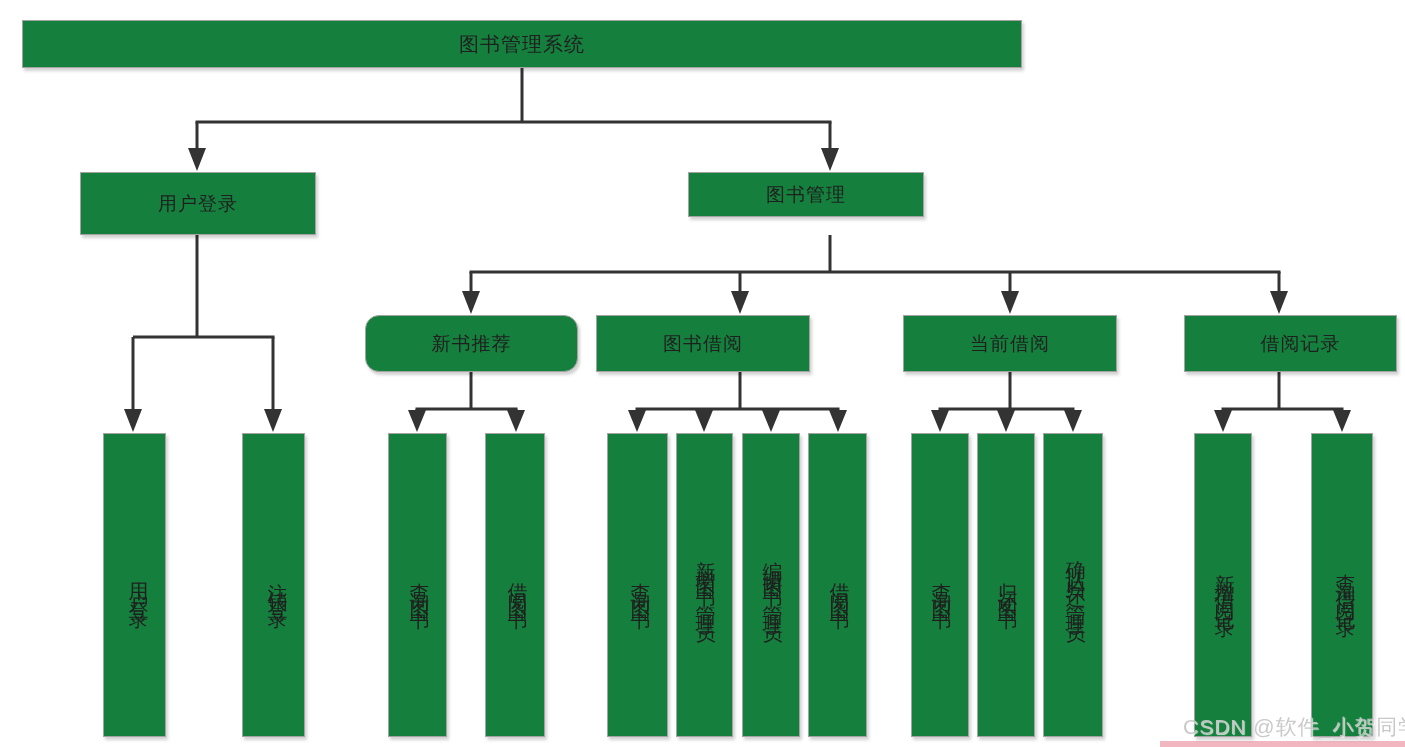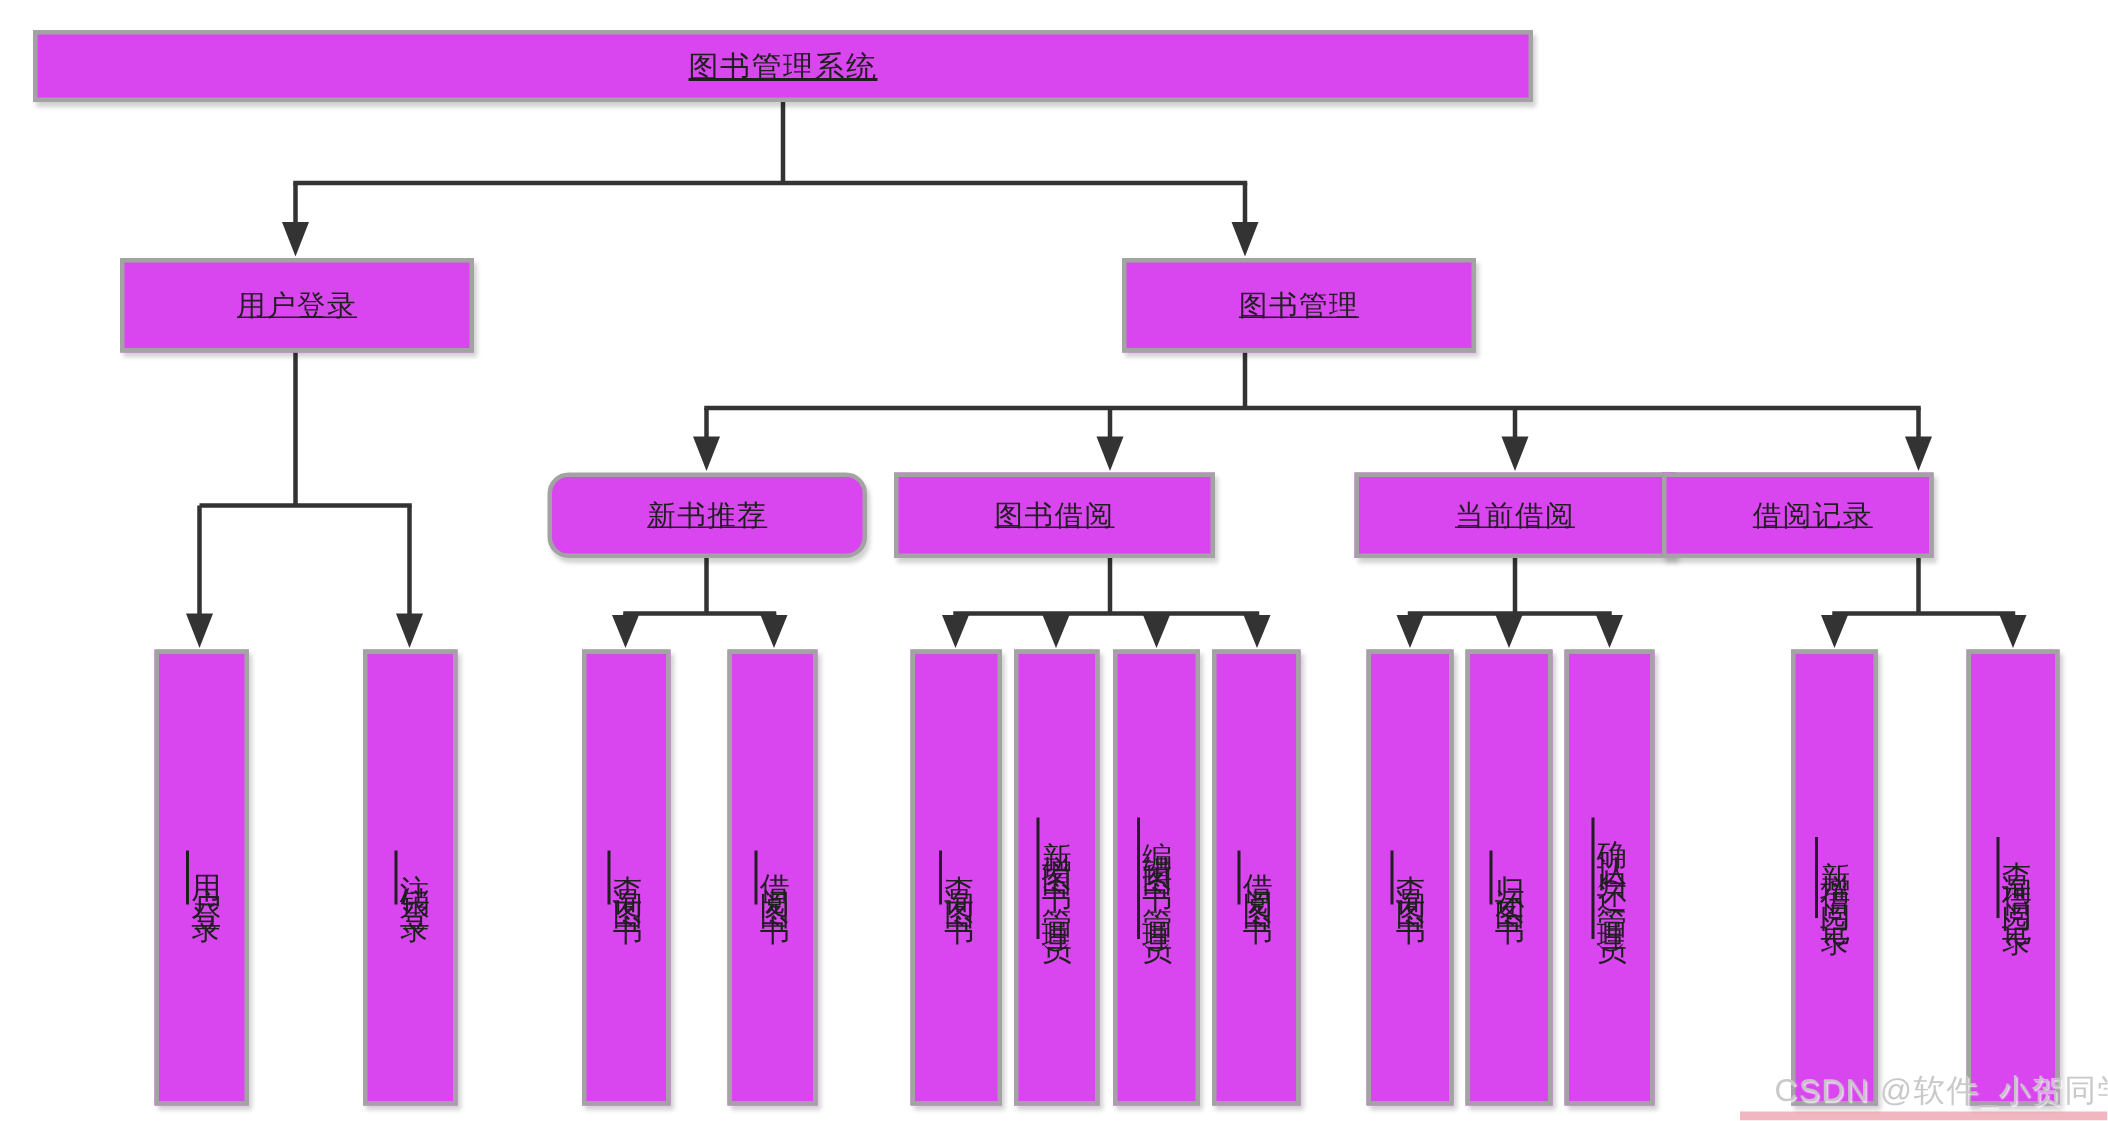--- a/index.html
+++ b/index.html
@@ -9,25 +9,24 @@
     position: relative;
     overflow: hidden;
     font-family: "Liberation Sans", sans-serif;
     color: #1f1f1f;
   }
   .canvas { position: absolute; inset: 0; width: 1405px; height: 747px; }
   svg.wires { position: absolute; left: 0; top: 0; z-index: 1; }
   .node {
     position: absolute;
     box-sizing: border-box;
-    background: #d946ef;
-    border: 3px solid #a3a3a3;
+    background: #15803d;
+    border: 1px solid #a3a3a3;
     z-index: 2;
     box-shadow: 2px 3px 3px rgba(0,0,0,0.18);
-    text-decoration: underline;
   }
   .hnode {
     display: flex;
     align-items: center;
     justify-content: center;
     font-size: 19px;
     letter-spacing: 1px;
     white-space: nowrap;
   }
   .root-node { font-size: 20px; }
@@ -125,26 +124,26 @@
       <path d="M1279 372 L1279 409"></path>
       <path d="M1221.5 409 L1343.5 409"></path>
       <polygon points="1223,432 1214,410 1232,410" fill="#333333" stroke="none"></polygon>
       <polygon points="1342,432 1333,410 1351,410" fill="#333333" stroke="none"></polygon>
     </g>
   </svg>
 
   <div class="node hnode root-node" style="left:22px; top:20px; width:1000px; height:48px;">图书管理系统</div>
 
   <div class="node hnode" style="left:80px; top:172px; width:236px; height:63px;">用户登录</div>
-  <div class="node hnode" style="left:748px; top:172px; width:236px; height:63px;">图书管理</div>
+  <div class="node hnode" style="left:688px; top:172px; width:236px; height:45px;">图书管理</div>
 
   <div class="node hnode" style="left:365px; top:315px; width:213px; height:57px;border-radius:14px;">新书推荐</div>
   <div class="node hnode" style="left:596px; top:315px; width:214px; height:57px;">图书借阅</div>
   <div class="node hnode" style="left:903px; top:315px; width:214px; height:57px;text-align:right;">当前借阅</div>
-  <div class="node hnode" style="left:1108px; top:315px; width:181px; height:57px;padding-left:20px;">借阅记录</div>
+  <div class="node hnode" style="left:1184px; top:315px; width:213px; height:57px;padding-left:20px;">借阅记录</div>
 
   <div class="node vnode" style="left:103px; top:433px; width:63px; height:304px;">用户登录</div>
   <div class="node vnode" style="left:242px; top:433px; width:63px; height:304px;">注销登录</div>
 
   <div class="node vnode" style="left:388px; top:433px; width:59px; height:304px;">查询图书</div>
   <div class="node vnode" style="left:485px; top:433px; width:60px; height:304px;">借阅图书</div>
 
   <div class="node vnode" style="left:607px; top:433px; width:61px; height:304px;">查询图书</div>
   <div class="node vnode" style="left:676px; top:433px; width:57px; height:304px;">新增图书（管理员）</div>
   <div class="node vnode" style="left:742px; top:433px; width:58px; height:304px;">编辑图书（管理员）</div>

